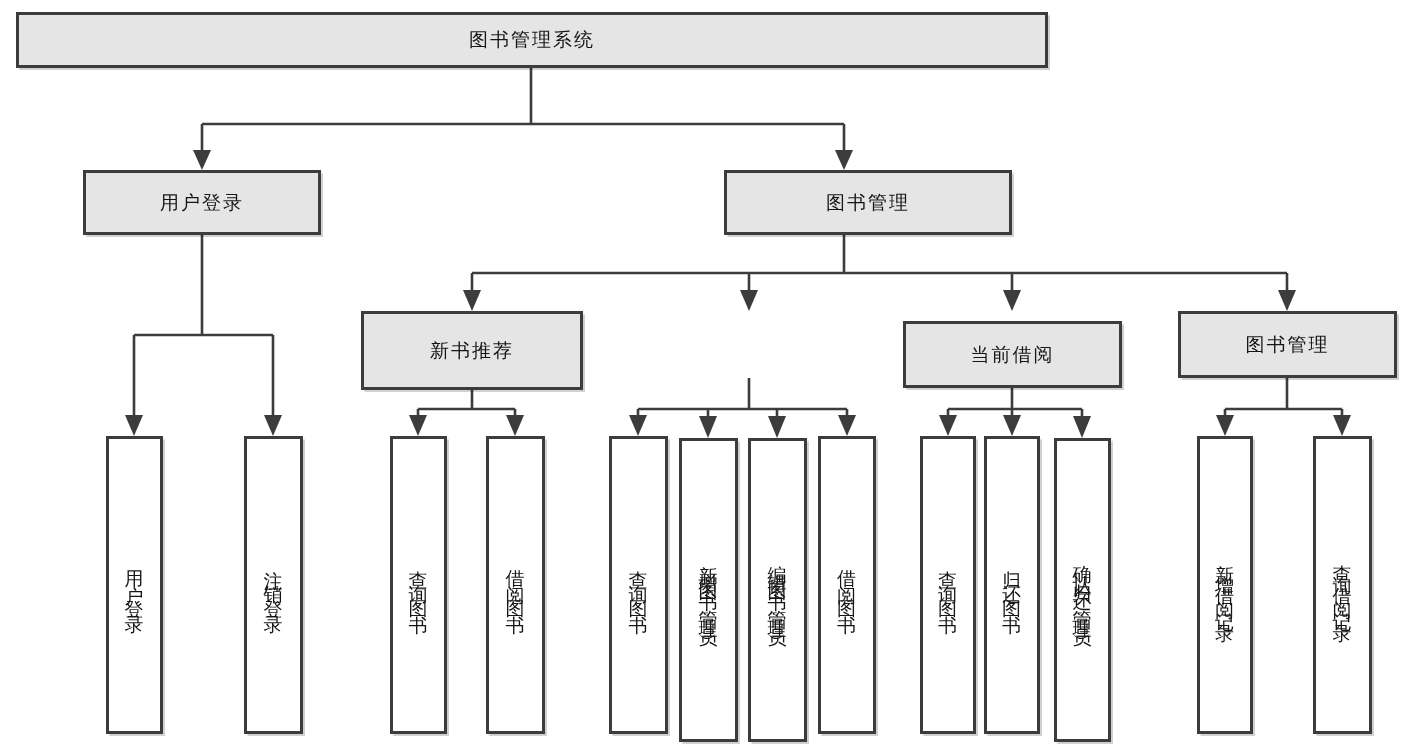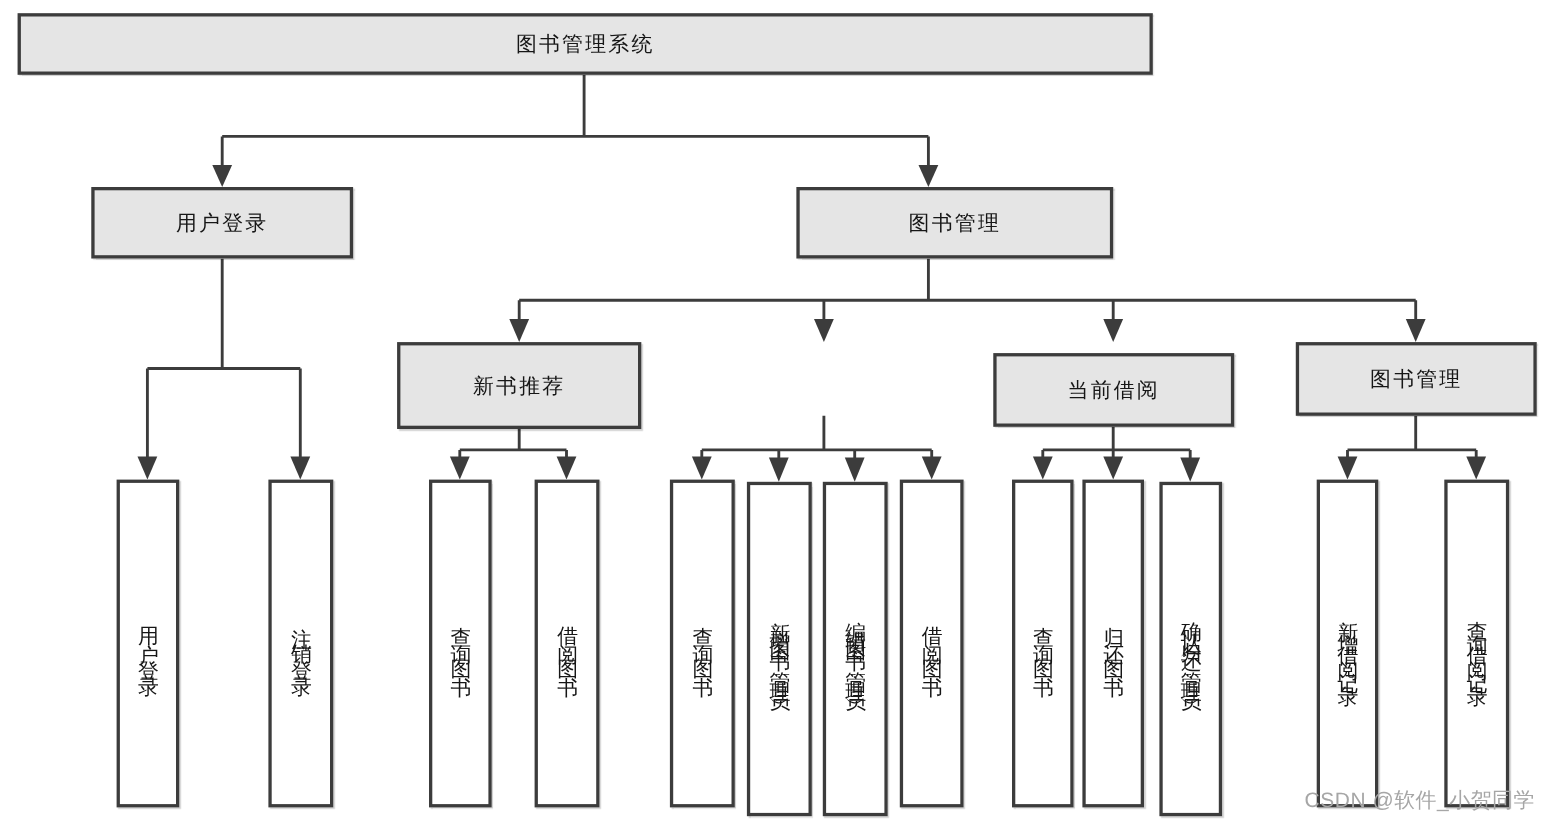--- a/index.html
+++ b/index.html
@@ -157,15 +157,14 @@
     <span class="vlabel gap-sm">确认归还（管理员）</span>
   </div>
 
   <div class="vbox" style="left:1197px;top:436px;width:56px;height:298px">
     <span class="vlabel gap-md">新增借阅记录</span>
   </div>
   <div class="vbox" style="left:1313px;top:436px;width:59px;height:298px">
     <span class="vlabel gap-md">查询借阅记录</span>
   </div>
 
-  <div class="watermark">CSDN @软件_小贺同学</div>
 
 </div>
 
 </body></html>

